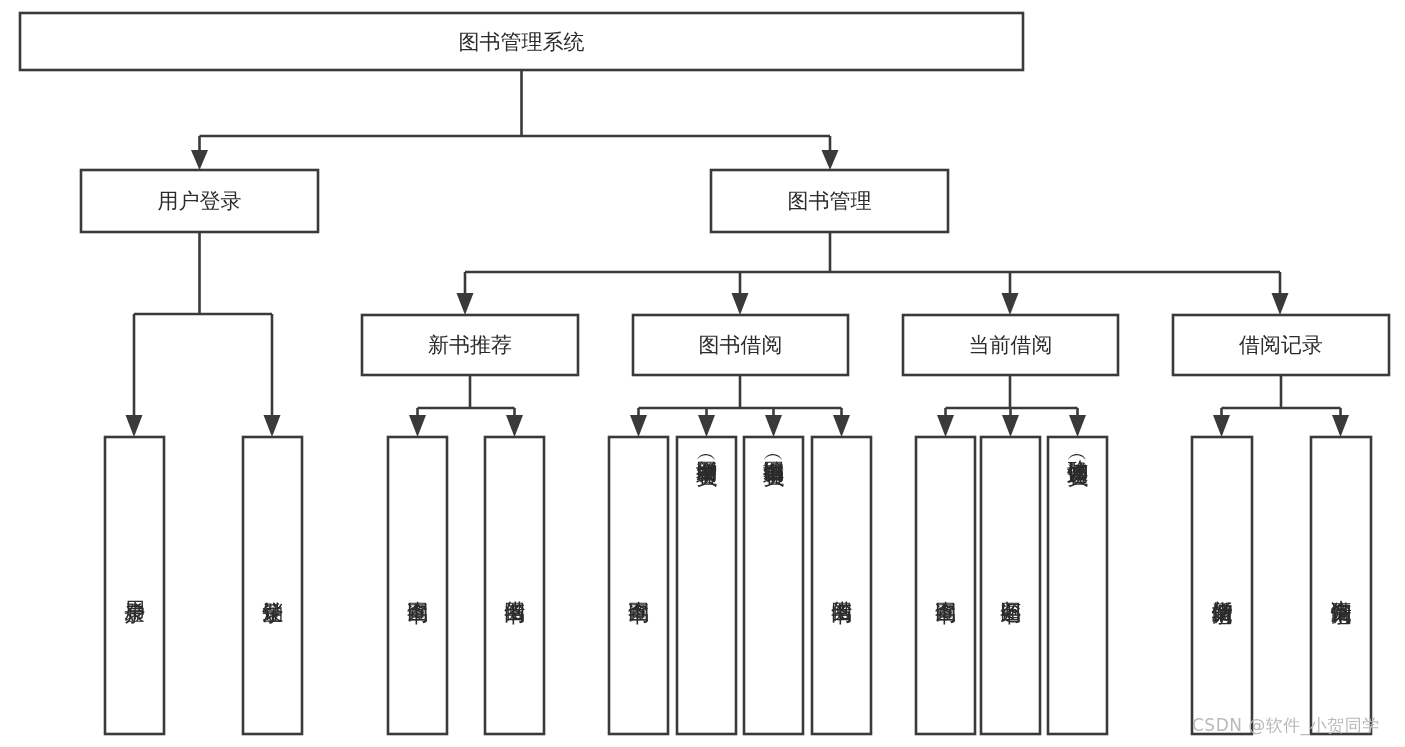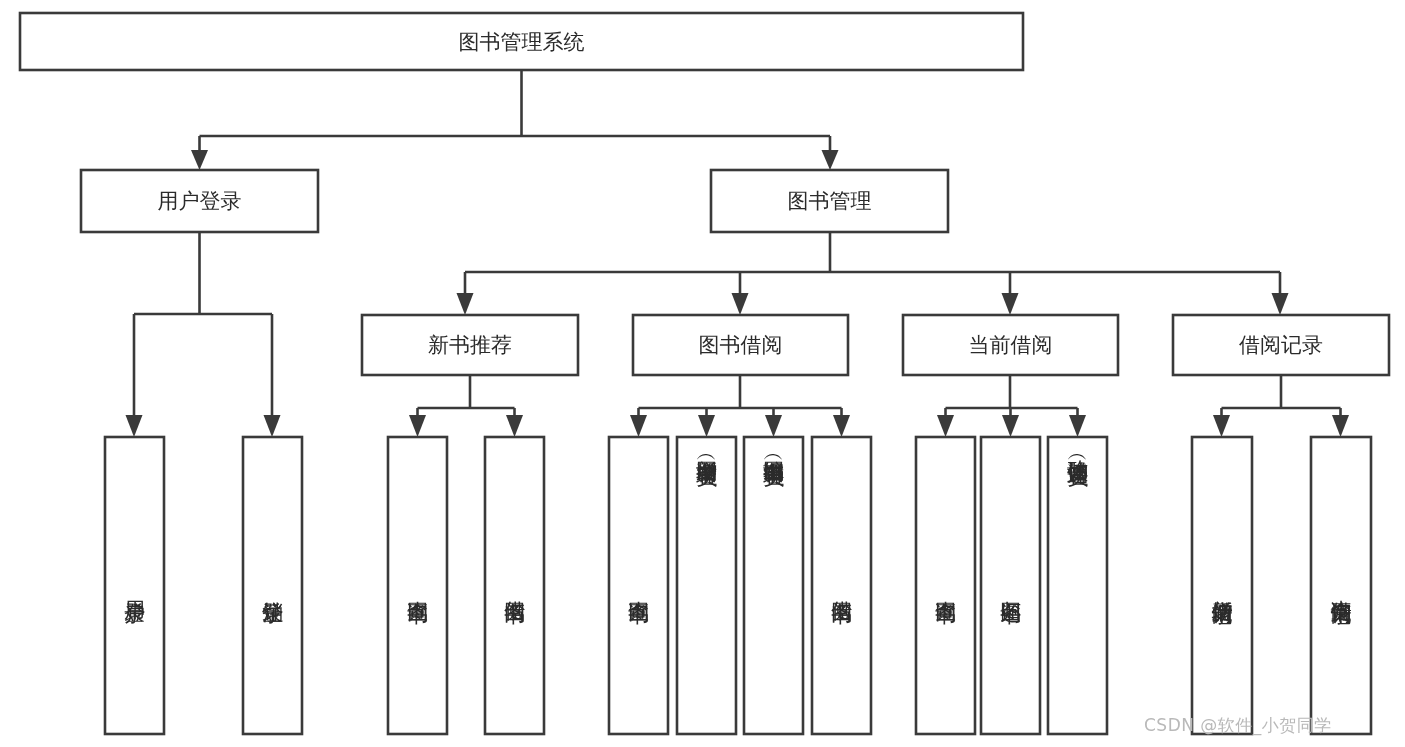--- a/index.html
+++ b/index.html
@@ -227,15 +227,15 @@
     <span class="node-label-v" style="margin-top:6px;">确认归还（管理员）</span>
   </div>
 
   <div class="vleaf-wrap" style="left:1192px; top:437px; width:60px; height:297px;">
     <span class="node-label-v">新增借阅记录</span>
   </div>
   <div class="vleaf-wrap" style="left:1311px; top:437px; width:60px; height:297px;">
     <span class="node-label-v">查询借阅记录</span>
   </div>
 
-  <div class="watermark" style="left:1144px; top:714px;">CSDN @软件_小贺同学</div>
+  <div class="watermark" style="left:1192px; top:714px;">CSDN @软件_小贺同学</div>
 
 </div>
 
 </body></html>

